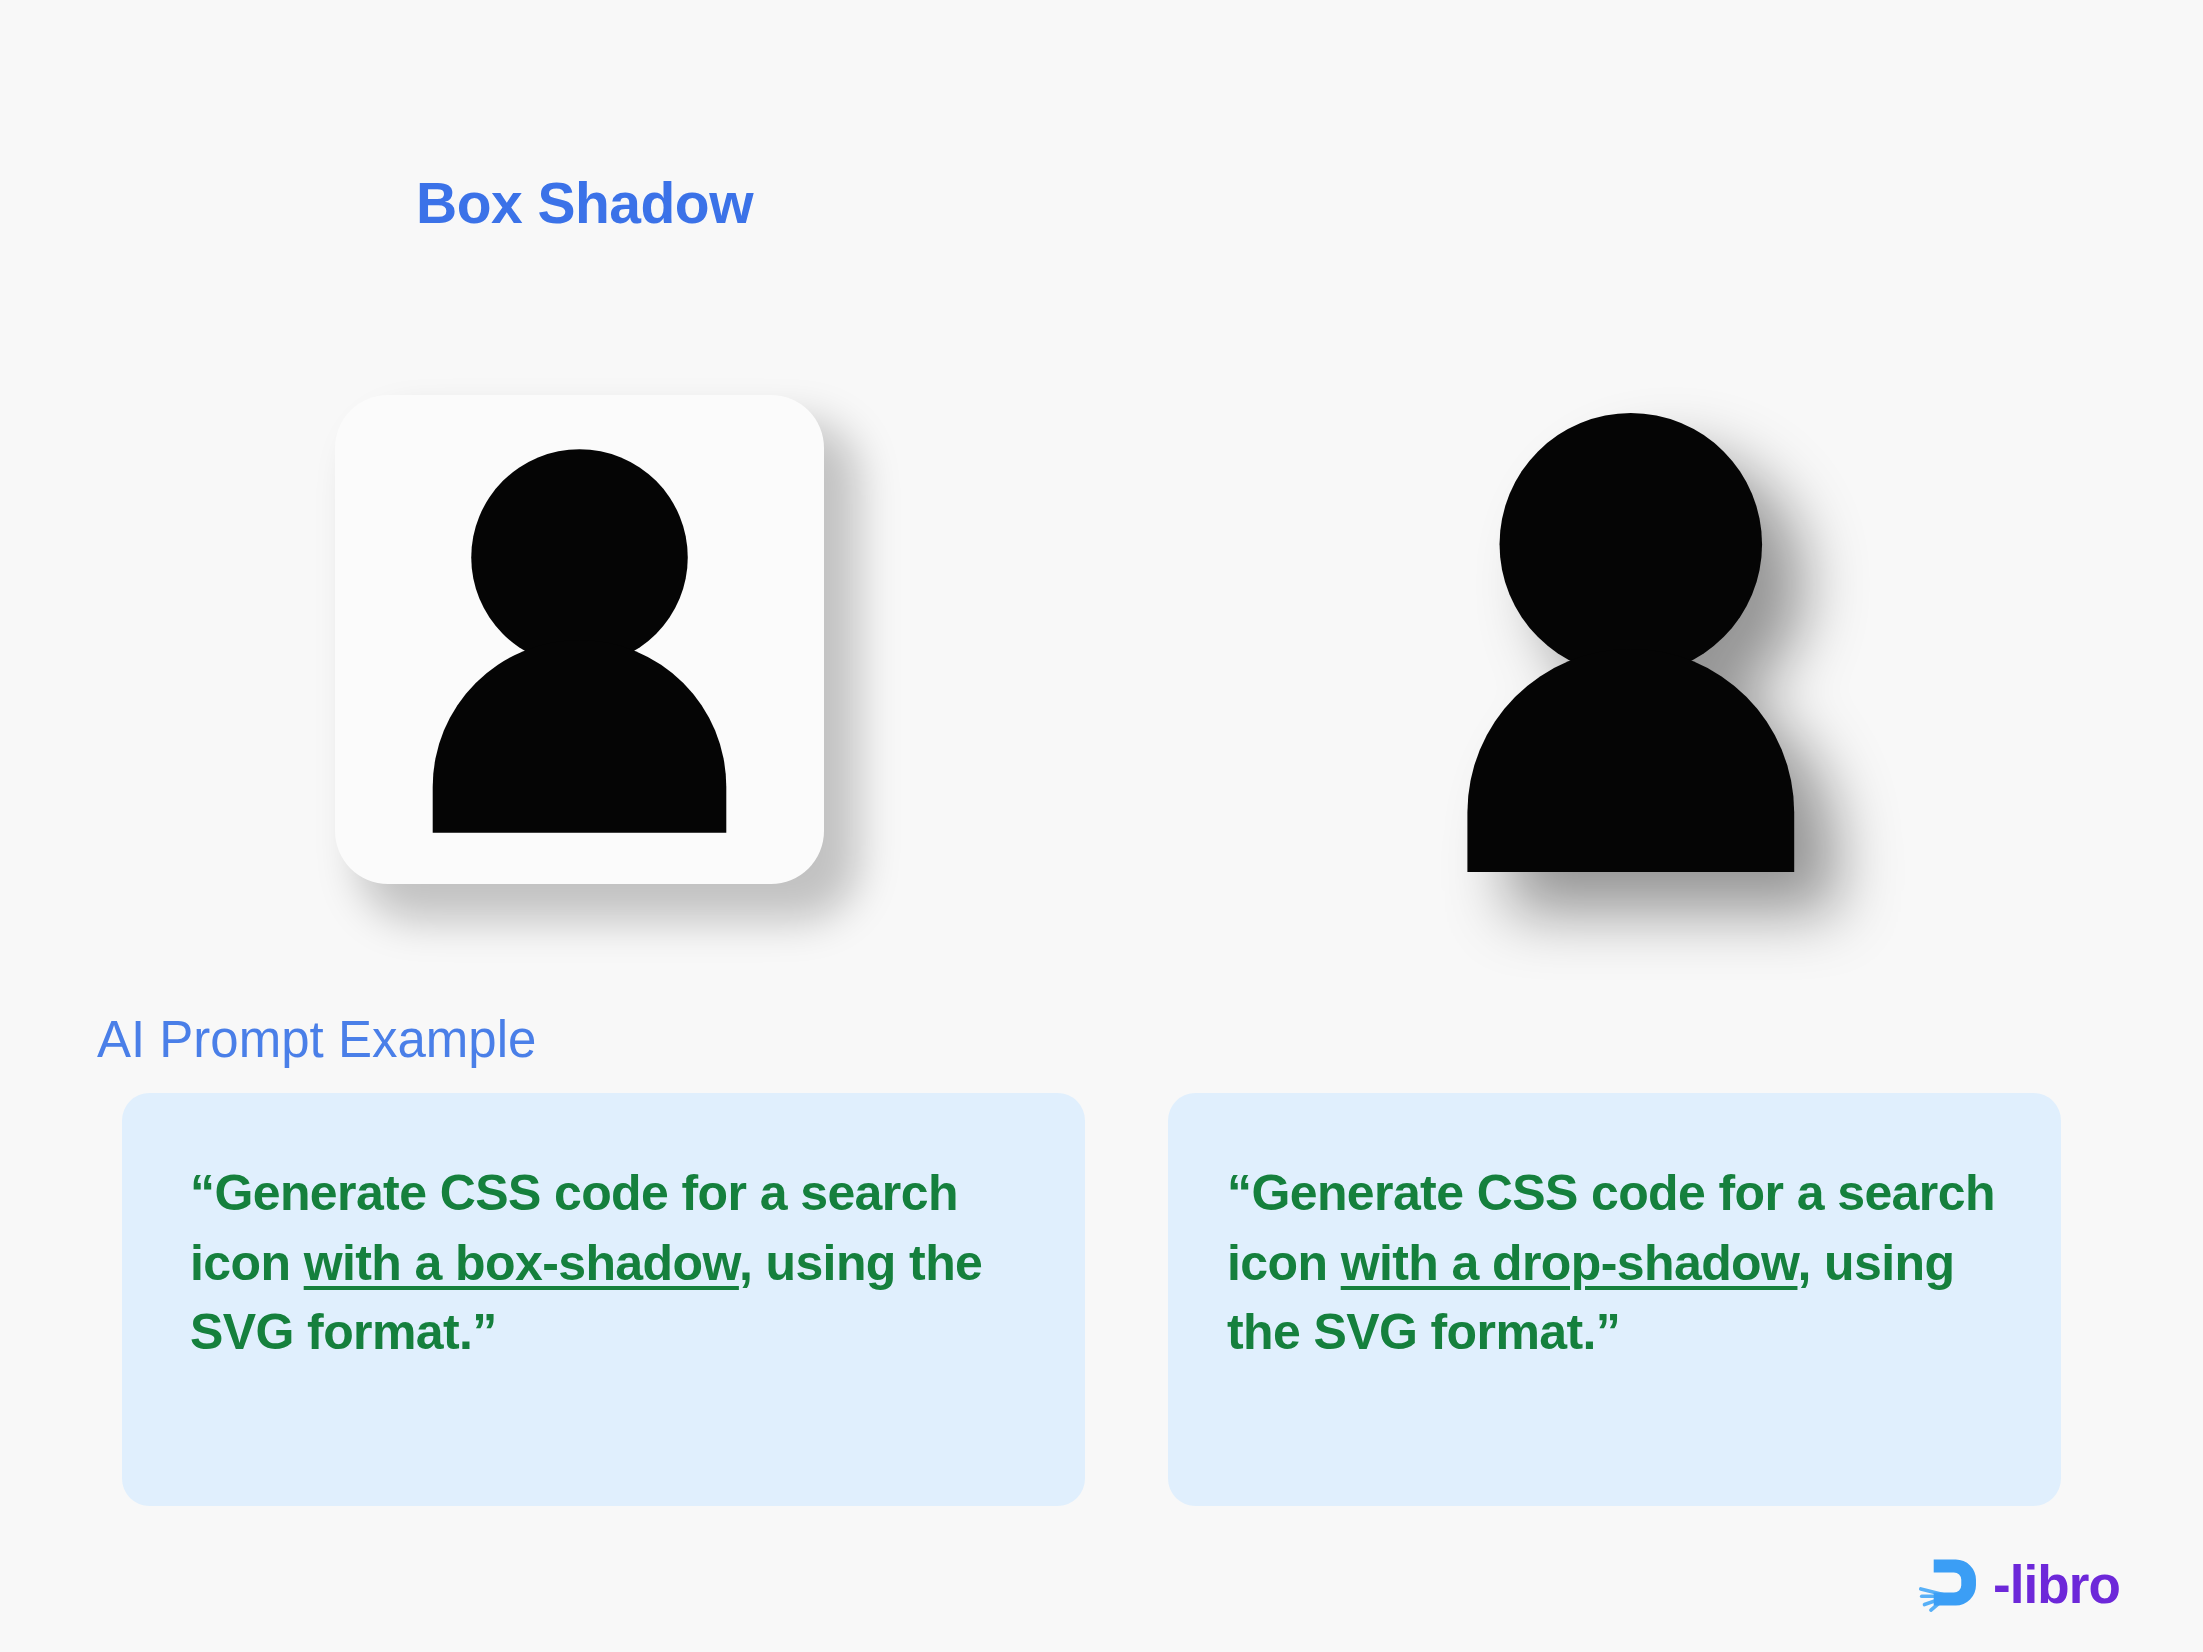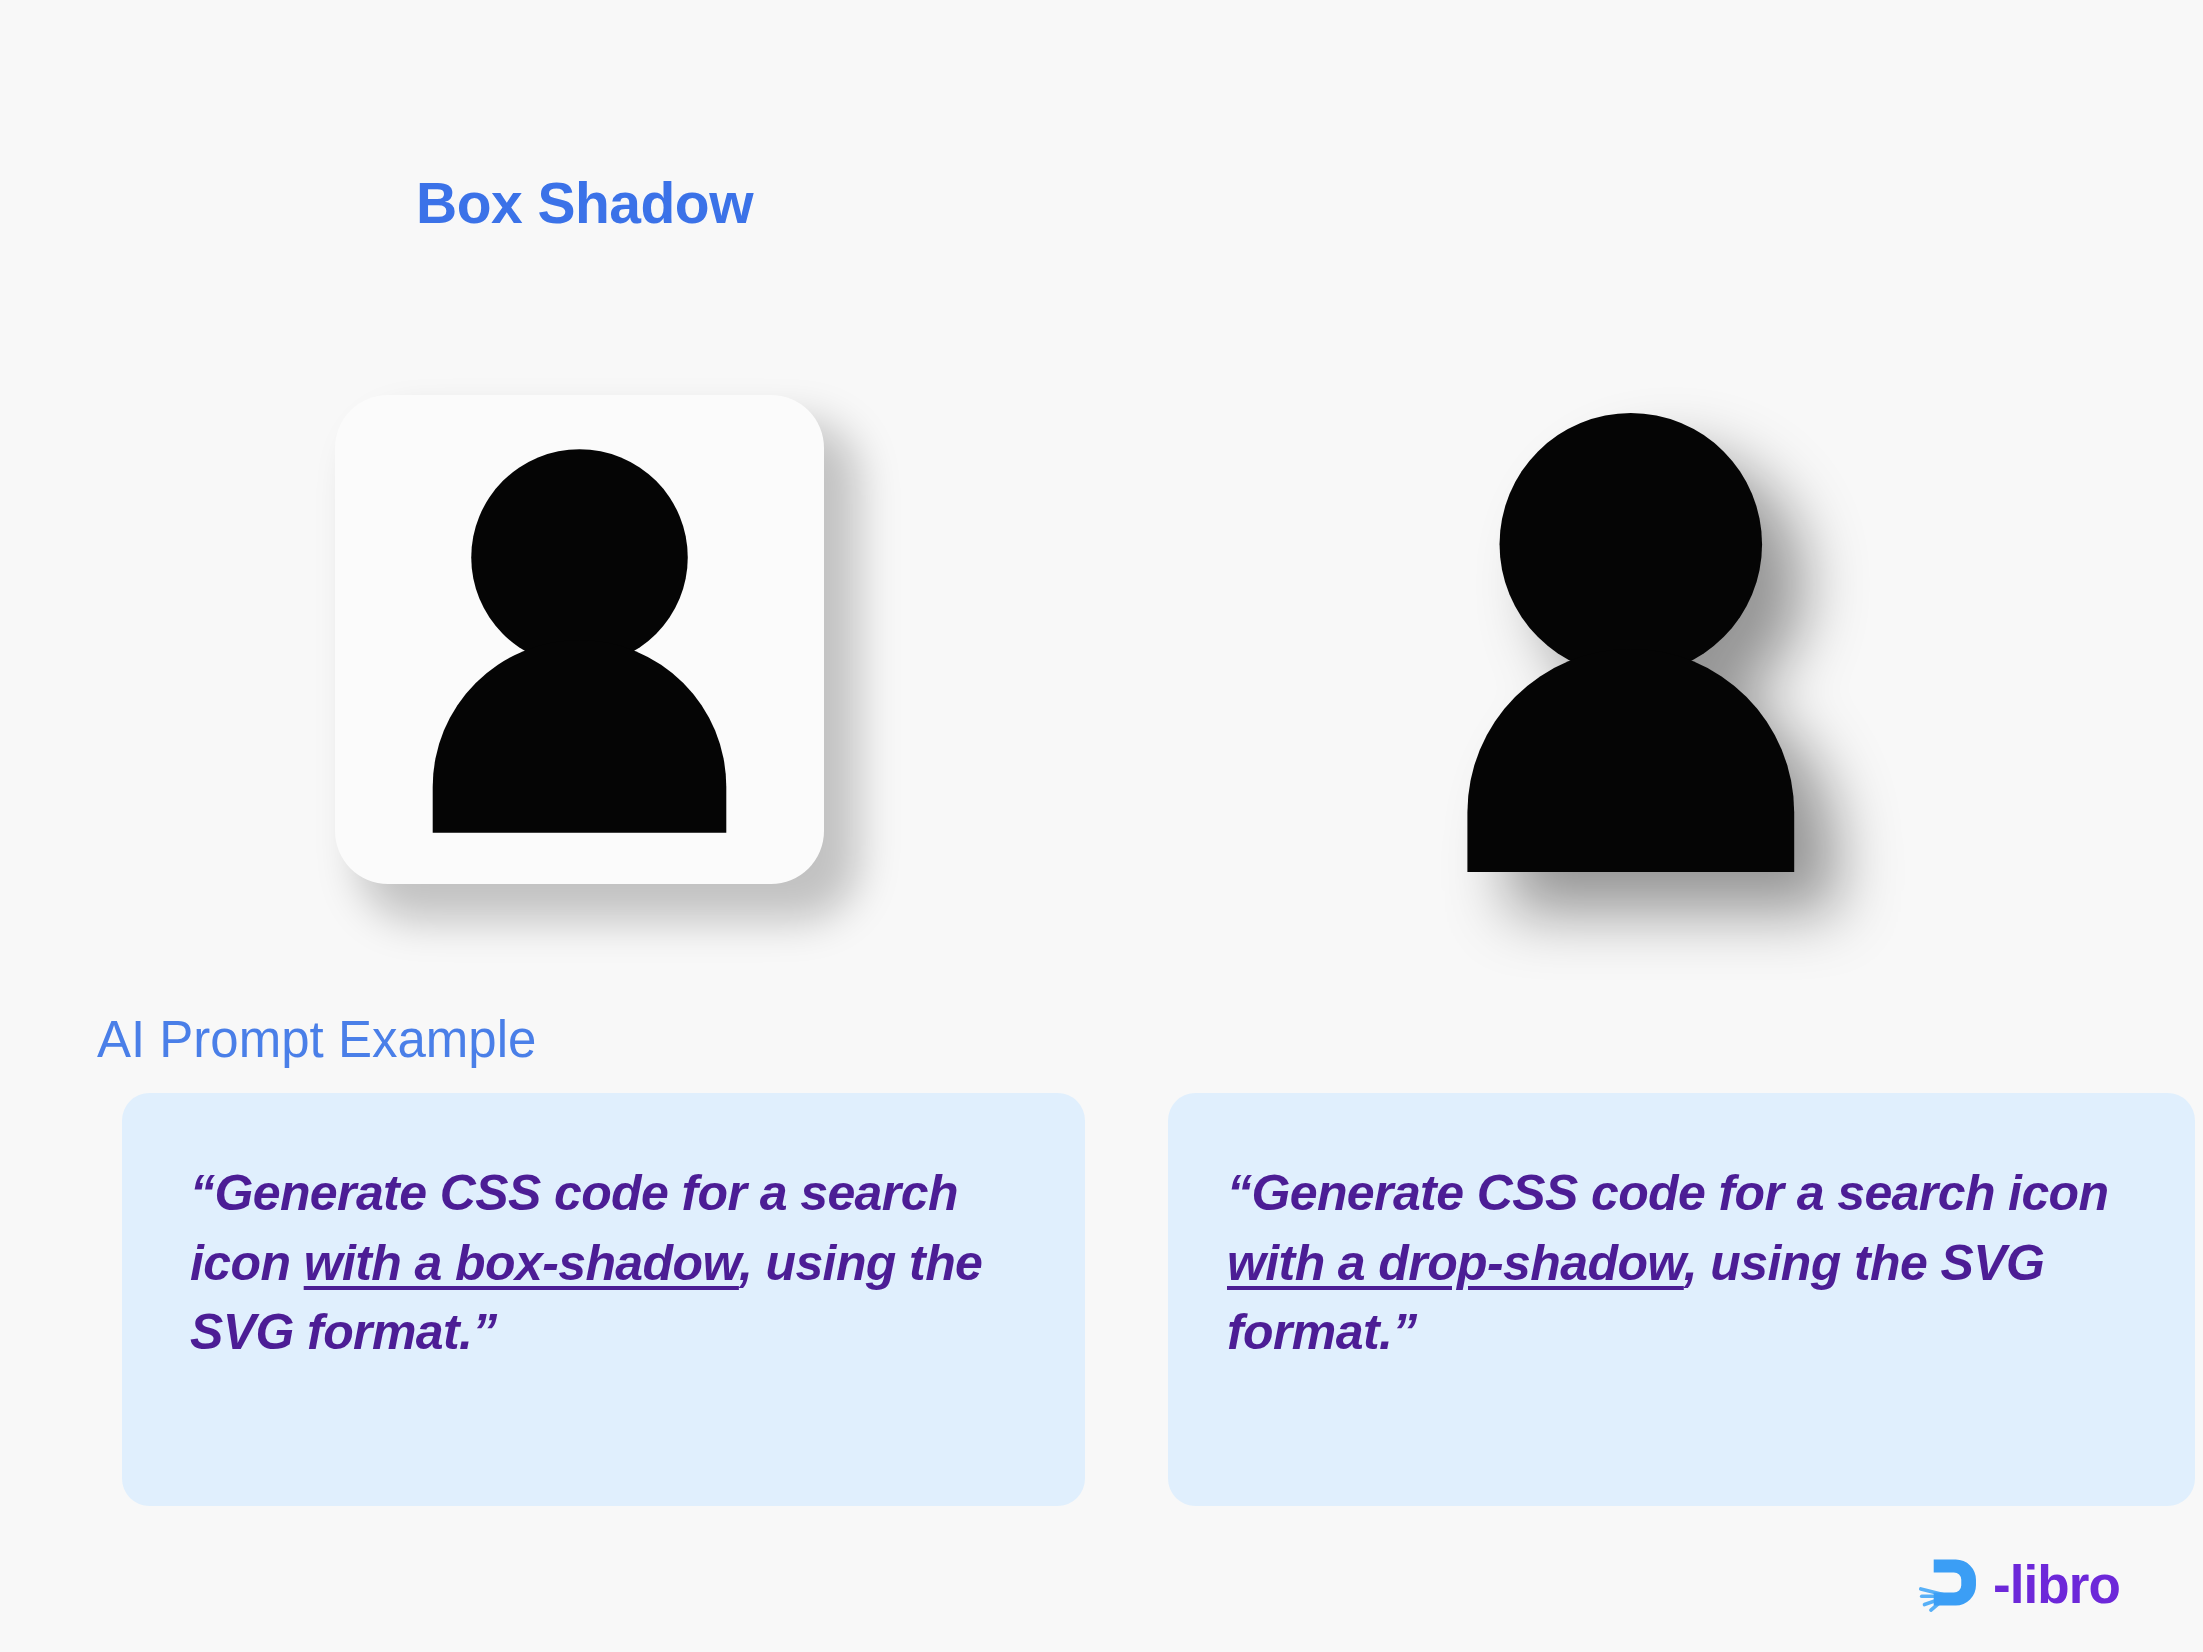--- a/index.html
+++ b/index.html
@@ -87,30 +87,29 @@
     border-radius: 27.5px;
     box-sizing: border-box;
   }
   .prompt-card.left {
     left: 122px;
     width: 963px;
     padding: 66px 68px 0 68px;
   }
   .prompt-card.right {
     left: 1168px;
-    width: 1027px;
+    width: 893px;
     padding: 66px 59px 0 59px;
   }
 
   .prompt-text {
     font-size: 50px;
     line-height: 1.39;
     font-weight: 700;
-    font-style: italic;
-    color: #4c1d95;
+    color: #15803d;
     letter-spacing: -0.6px;
   }
   .prompt-text u {
     text-decoration: underline;
     text-underline-offset: 6.4px;
     text-decoration-thickness: 3.7px;
   }
 
   
   .logo {

